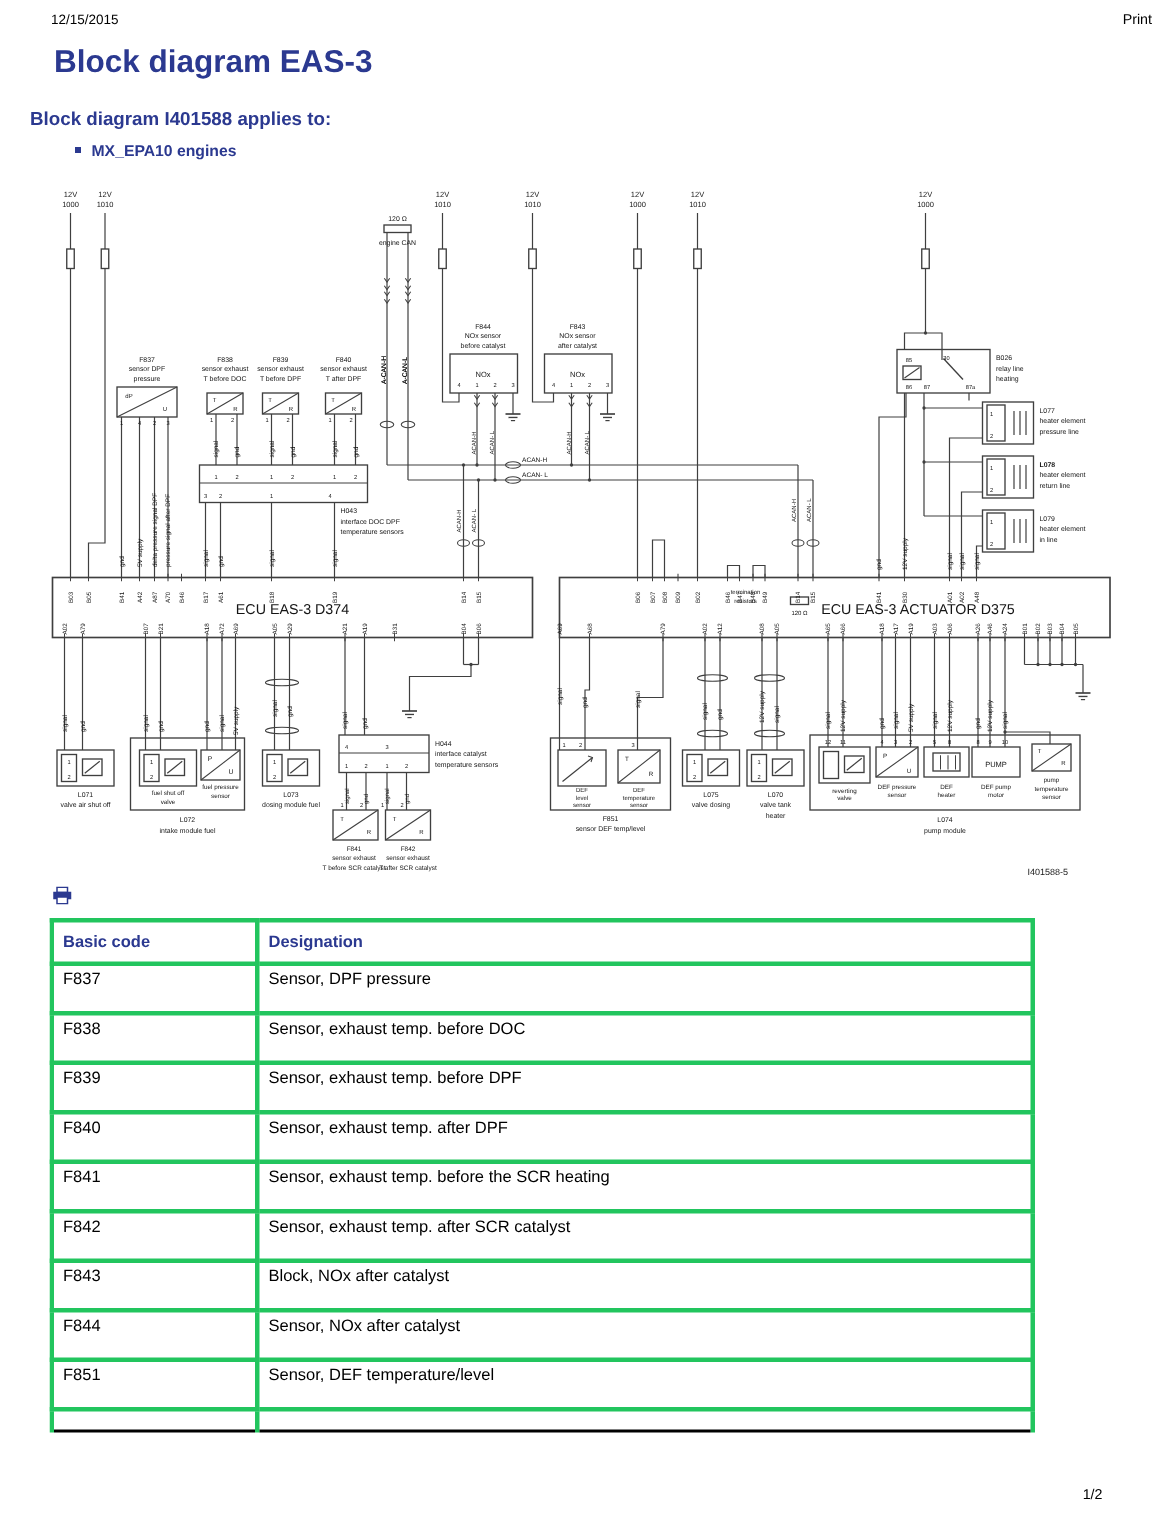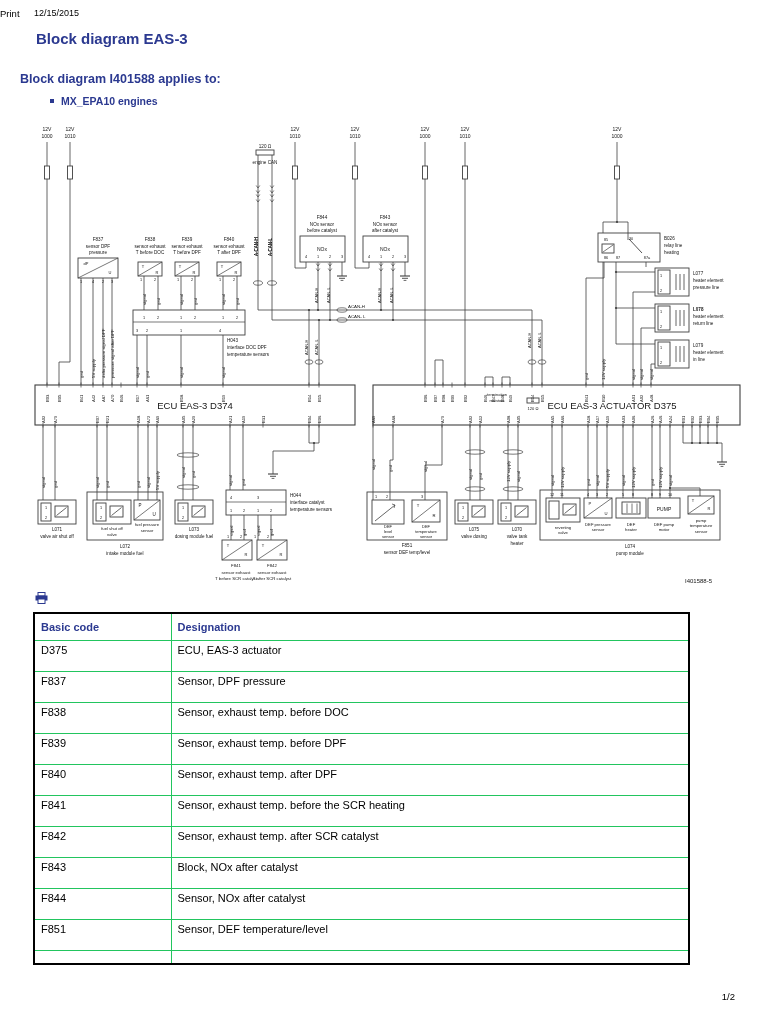--- a/index.html
+++ b/index.html
@@ -1,29 +1,29 @@
 <!DOCTYPE html>
 <html><head>
 <meta charset="utf-8">
 <style>
   html,body{margin:0;padding:0}
   body{width:768px;height:1024px;position:relative;background:#fff;overflow:hidden;
        font-family:"Liberation Sans",sans-serif;color:#000}
   .hdr-date{position:absolute;left:34px;top:8px;font-size:9px}
-  .hdr-print{position:absolute;left:0;top:8px;width:100%;text-align:left;font-size:9.5px}
-  .title-main{position:absolute;left:36px;top:30px;font-size:15px;font-weight:bold;color:#2b3990}
+  .hdr-print{position:absolute;left:0;top:8px;width:100%;text-align:right;font-size:9.5px}
+  .title-main{position:absolute;left:36px;top:30px;font-size:21px;font-weight:bold;color:#2b3990}
   .title-applies{position:absolute;left:20px;top:72px;font-size:12.5px;font-weight:bold;color:#2b3990}
   .bullet-line{position:absolute;left:50px;top:95px;font-size:10.5px;font-weight:bold;color:#2b3990}
   .bullet-line .sq{display:inline-block;width:4px;height:4px;background:#2b3990;margin-right:7px;vertical-align:2px}
   #diagram-svg{position:absolute;left:0;top:118px}
   #diagram-svg text{font-family:"Liberation Sans",sans-serif}
   .print-icon{position:absolute;left:35px;top:590px;cursor:pointer}
   .tablewrap{position:absolute;left:33px;top:612px;width:658px;height:378px;overflow:hidden}
   table.codes{border-collapse:collapse;width:657px;table-layout:fixed;border:2px solid #000}
-  table.codes td{border:1px solid #22c55e;font-size:11px;padding:3px 6px;vertical-align:top;height:24px}
+  table.codes td{border:3px solid #22c55e;font-size:11px;padding:3px 6px;vertical-align:top;height:24px}
   table.codes tr.head td{color:#2b3990;font-weight:bold;height:20px;vertical-align:middle}
   table.codes col.c1{width:137px}
   table.codes tr.partial td{height:6px;border-bottom:none}
   .page-num{position:absolute;right:33px;top:991px;font-size:9.5px}
 </style>
 </head>
 <body>
 
 <div class="hdr-date">12/15/2015</div>
 <div class="hdr-print">Print</div>
@@ -679,24 +679,20 @@
     <colgroup>
         <col class="c1">
         <col>
       </colgroup>
     <tbody>
       <tr class="head">
         <td>Basic code</td>
         <td>Designation</td>
       </tr>
         <tr>
-          <td>D375</td>
-          <td>ECU, EAS-3 actuator</td>
-        </tr>
-        <tr>
           <td>F837</td>
           <td>Sensor, DPF pressure</td>
         </tr>
         <tr>
           <td>F838</td>
           <td>Sensor, exhaust temp. before DOC</td>
         </tr>
         <tr>
           <td>F839</td>
           <td>Sensor, exhaust temp. before DPF</td>

